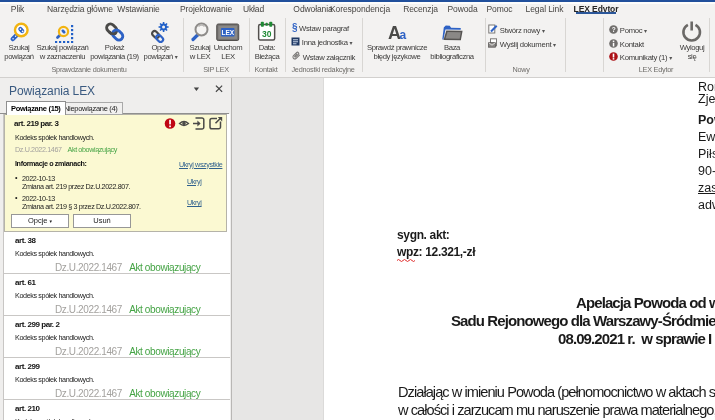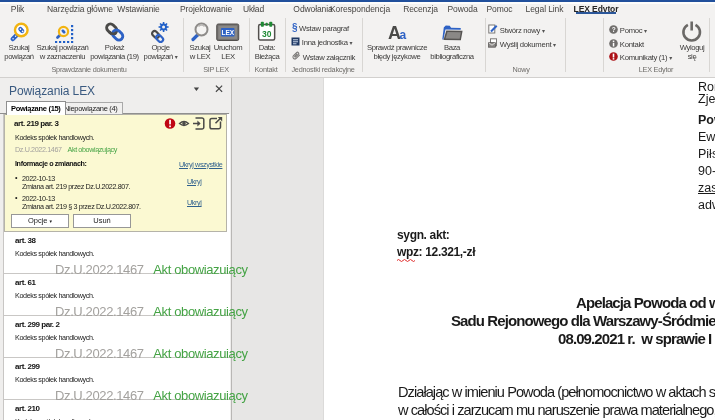--- a/index.html
+++ b/index.html
@@ -33,21 +33,21 @@
 #ycard{position:absolute;left:0px;top:0px;width:221px;height:116px;background:#FBF9D2;border:1px solid #B5B3A9;}
 .y8b{font-weight:bold;font-size:8px;letter-spacing:-0.45px;color:#111;position:absolute;white-space:nowrap;}
 .y75{font-size:7.2px;letter-spacing:-0.38px;color:#1c1c1c;position:absolute;white-space:nowrap;}
 .gray{color:#A3A19E;}
 .green{color:#44A344;}
 .link{color:#30618E;text-decoration:underline;}
 .ybtn{position:absolute;background:#fff;border:1px solid #979797;font-size:7.5px;color:#222;text-align:center;line-height:11px;}
 .item{position:absolute;left:0;width:226px;border-bottom:1px solid #C9C7C5;background:#fff;}
 .it1{font-weight:bold;font-size:8px;letter-spacing:-0.45px;color:#111;position:absolute;left:11px;top:4px;white-space:nowrap;}
 .it2{font-size:7.2px;letter-spacing:-0.38px;color:#1c1c1c;position:absolute;left:11px;top:17px;white-space:nowrap;}
-.it3{font-size:13px;letter-spacing:-0.38px;color:#A3A19E;position:absolute;left:11px;top:29.5px;white-space:nowrap;padding-left:40px;}
+.it3{font-size:10px;letter-spacing:-0.38px;color:#A3A19E;position:absolute;left:11px;top:29.5px;white-space:nowrap;padding-left:40px;}
 
 #page{left:323px;top:78px;width:392px;height:342px;background:#fff;border-left:1px solid #DBDAD9;}
 .dt{position:absolute;white-space:nowrap;color:#1a1a1a;}
 .db{font-weight:bold;}
 </style>
 </head>
 <body>
 <div id="root">
   <div class="abs" id="bluebar"></div>
   <div class="abs" id="tabrow"></div>

